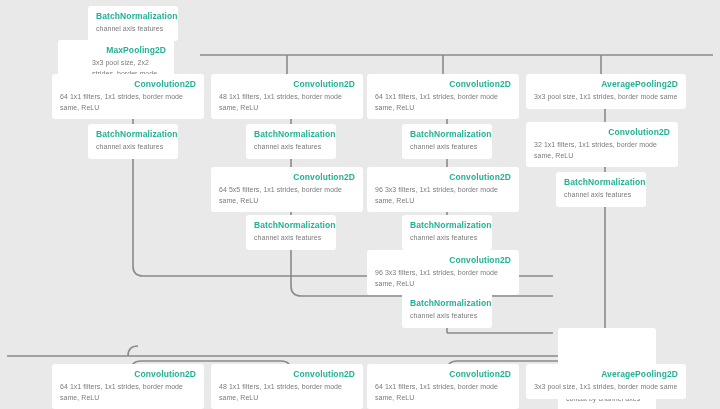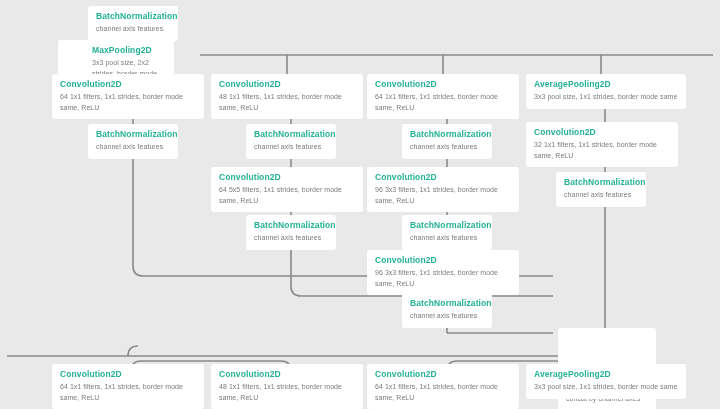--- a/index.html
+++ b/index.html
@@ -32,20 +32,21 @@
     z-index: 2;
     box-shadow: 0 0 0 0 rgba(0,0,0,0);
   }
   .node .title {
     color: #23b196;
     font-size: 8.5px;
     font-weight: bold;
     line-height: 11px;
     letter-spacing: 0.1px;
     white-space: nowrap;
+    text-align: right;
   }
   .node .desc {
     color: #7b7b7b;
     font-size: 7px;
     line-height: 10.5px;
     margin-top: 2px;
     letter-spacing: 0.05px;
   }
   .watermark {
     position: absolute;

